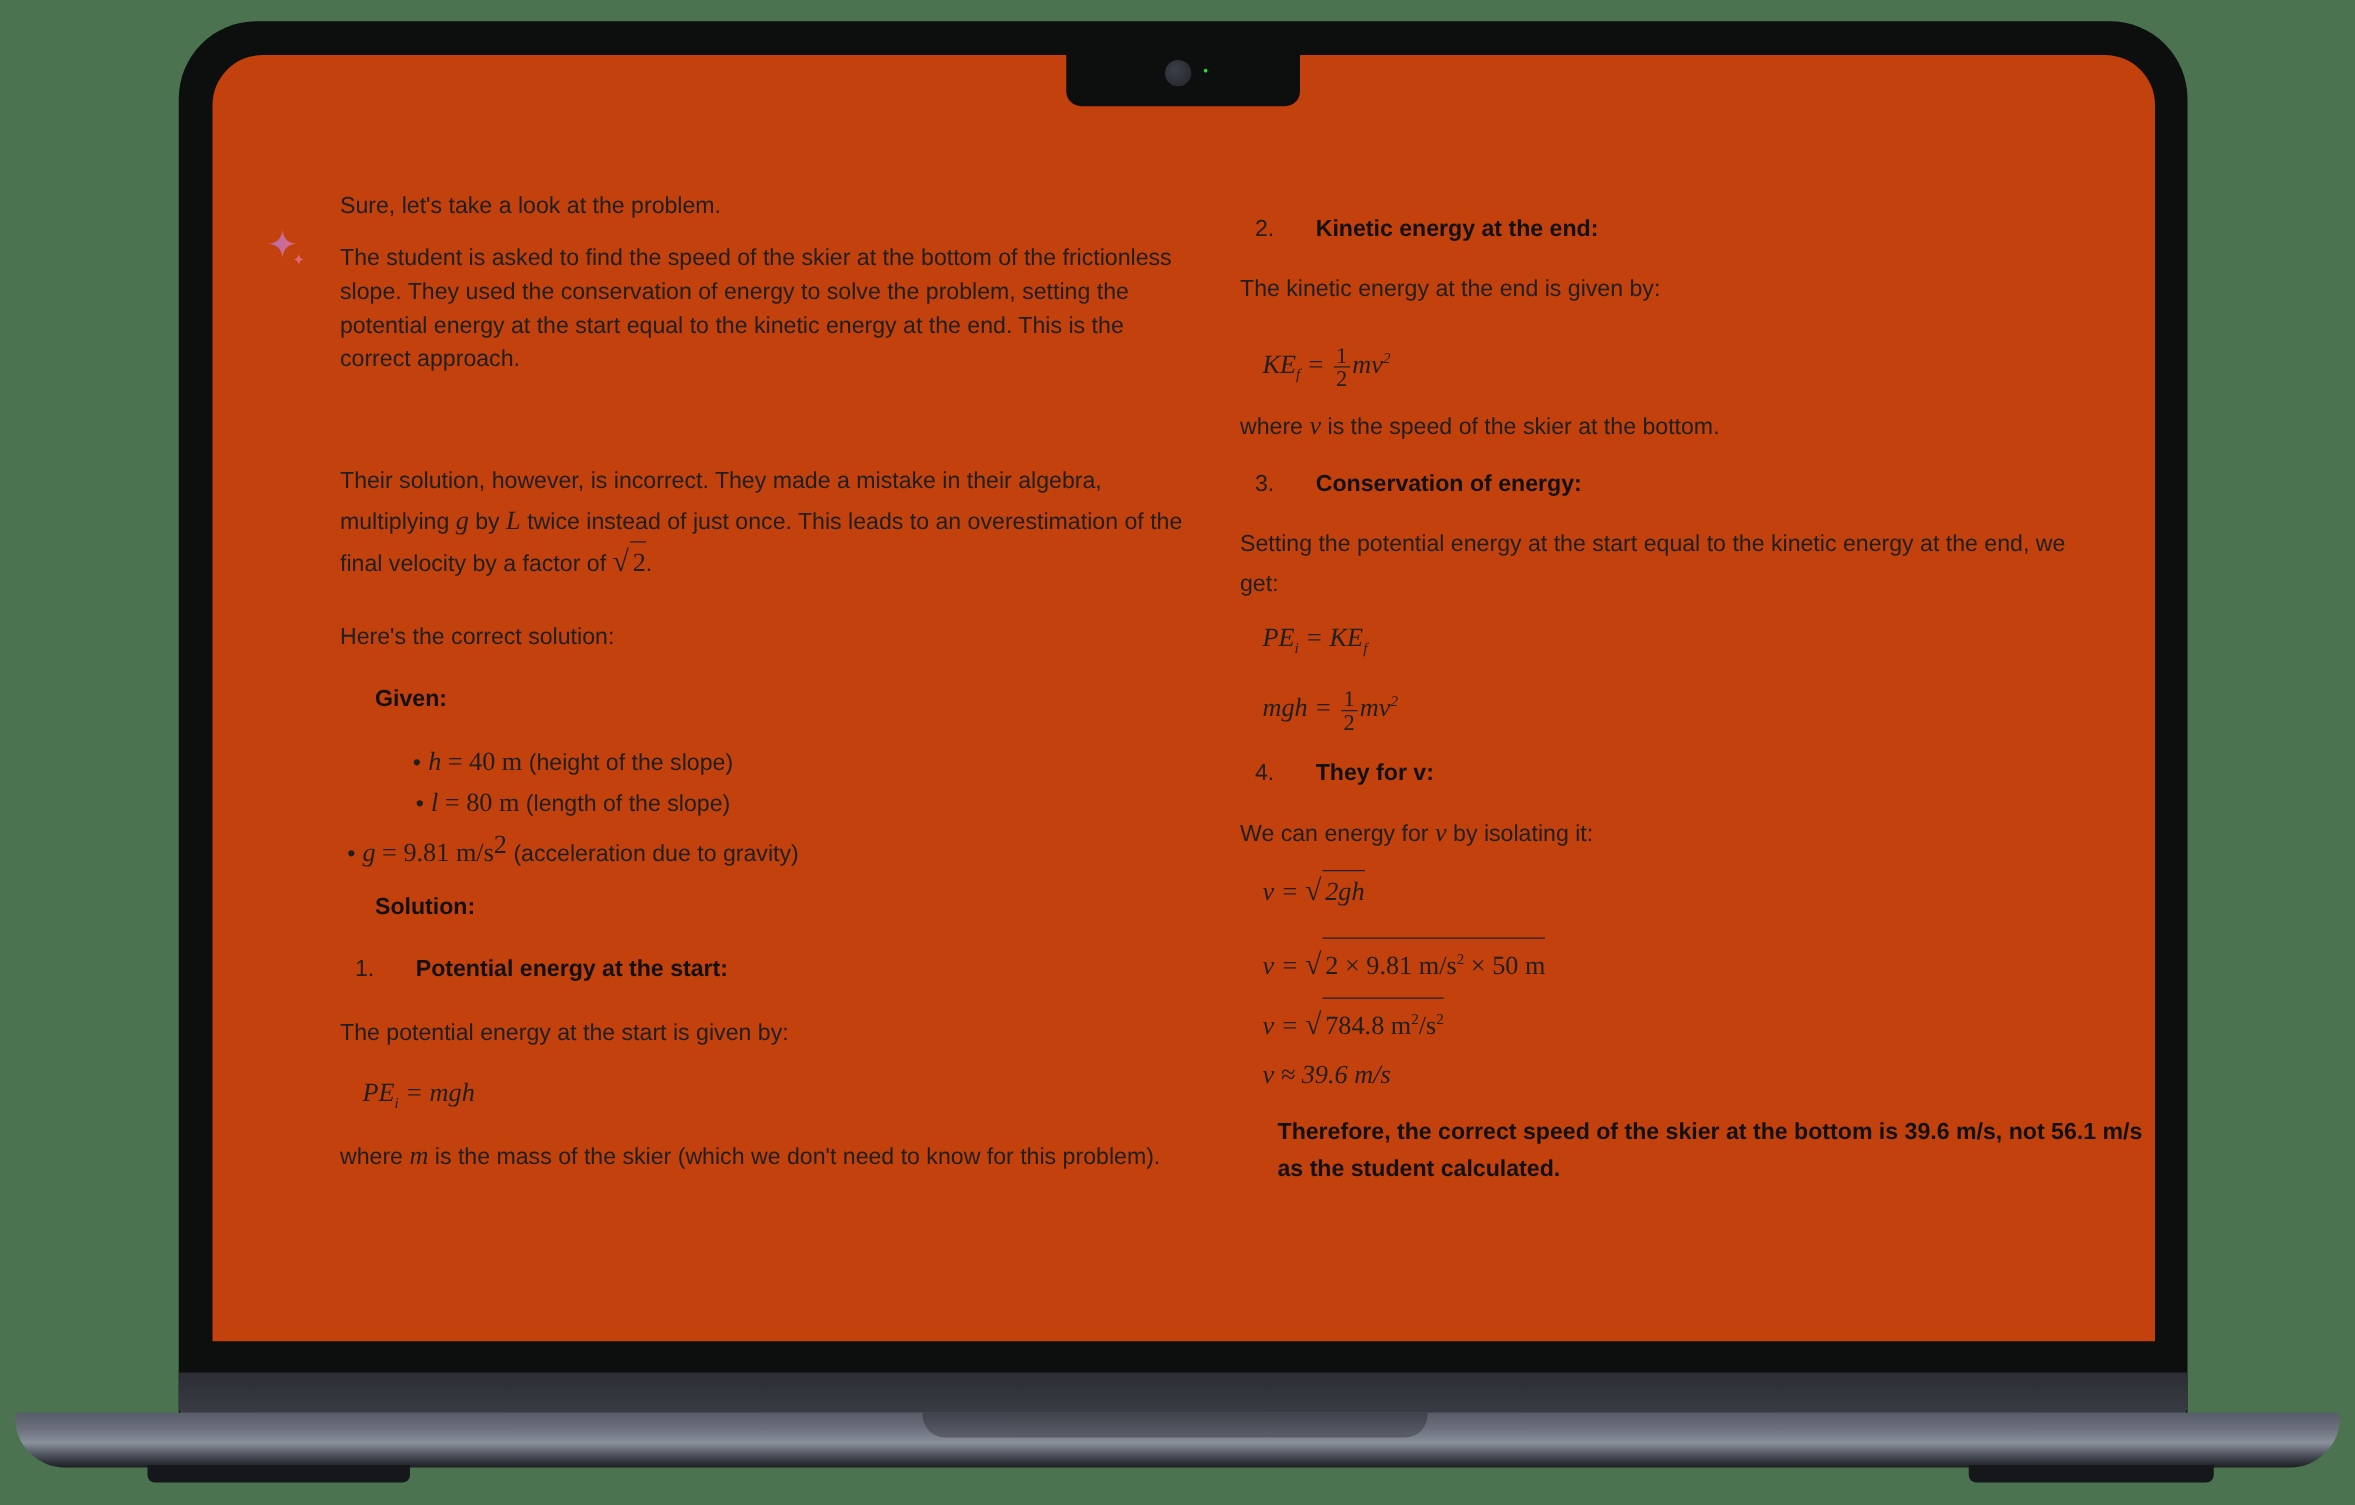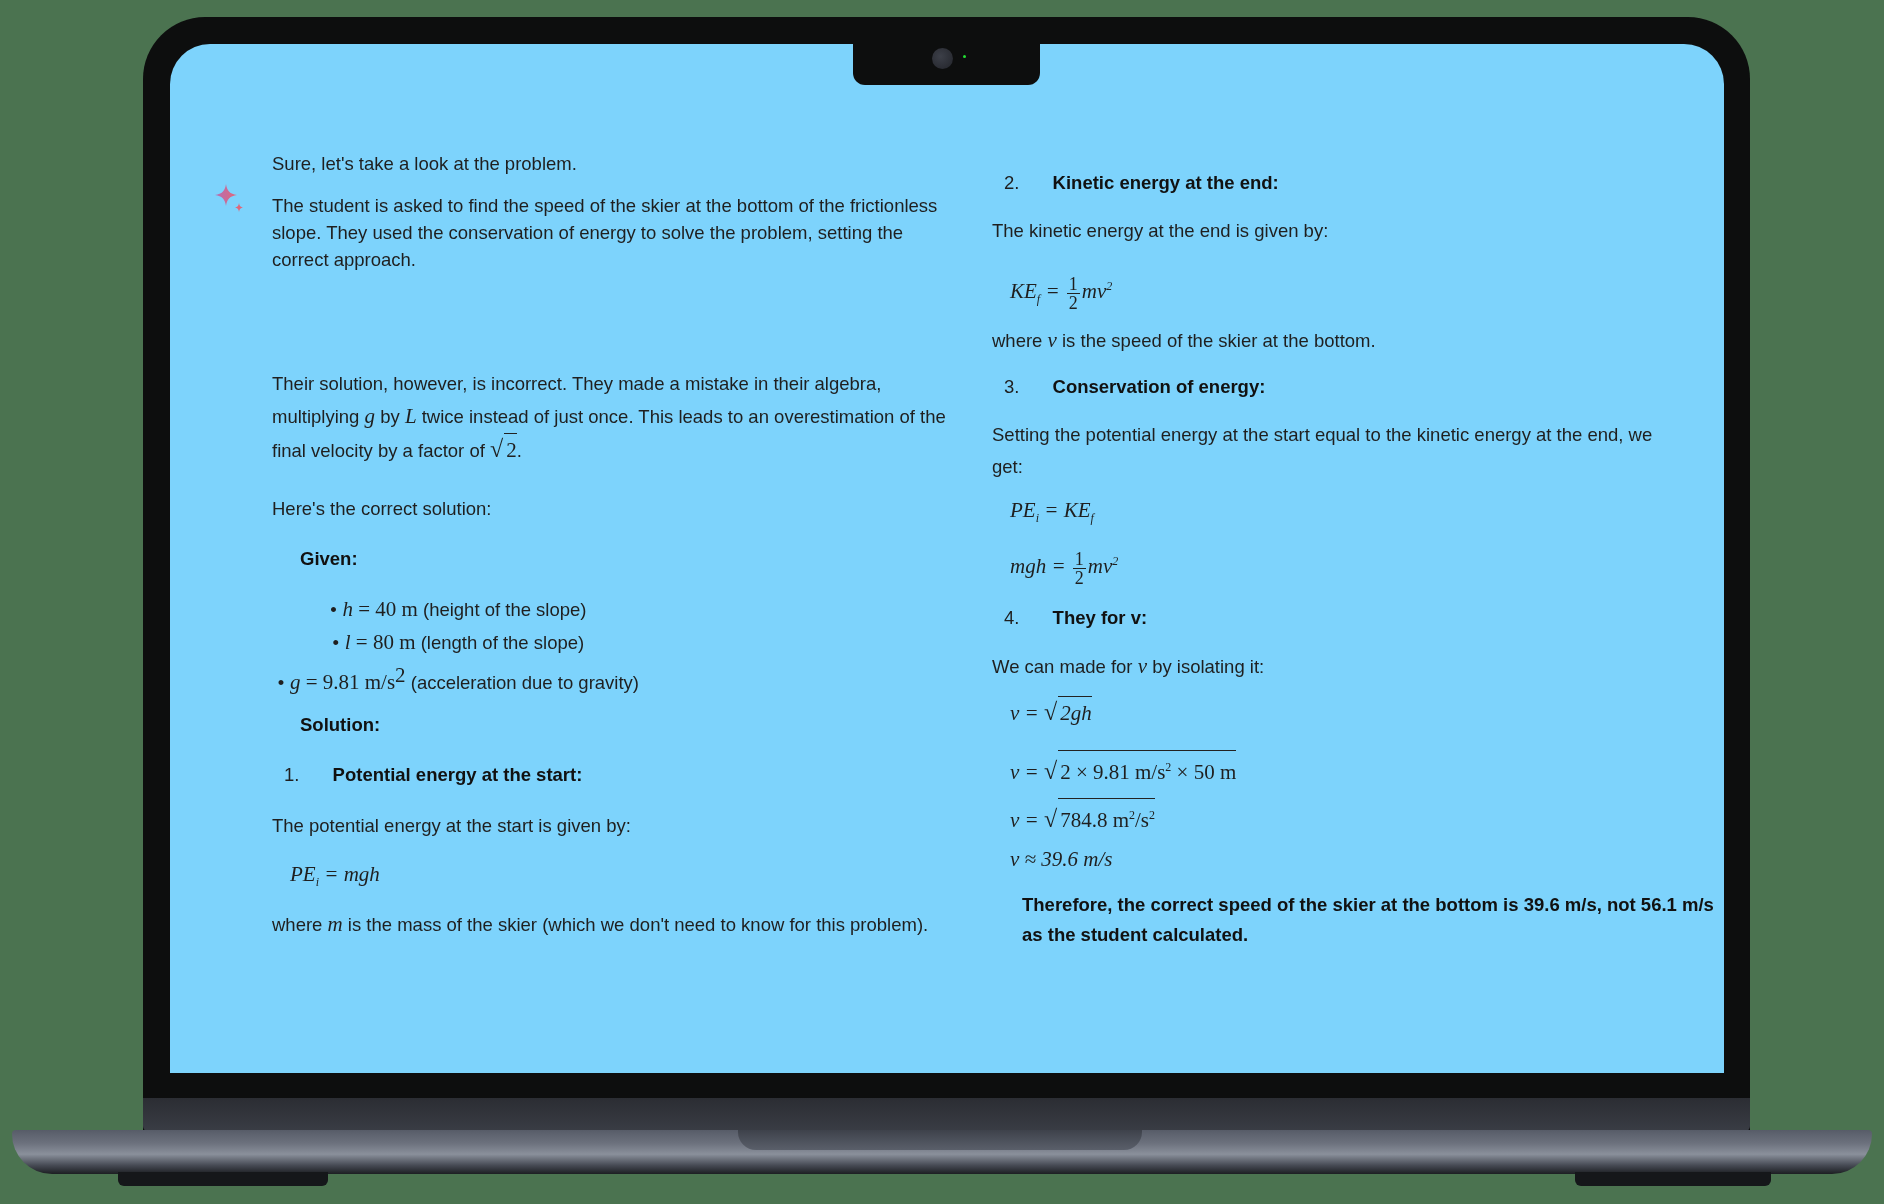--- a/index.html
+++ b/index.html
@@ -1,19 +1,19 @@
 <!DOCTYPE html>
 <html><head>
 <meta charset="utf-8">
 <style>
   html,body{margin:0;padding:0;}
   body{width:1884px;height:1204px;background:#4b7350;position:relative;overflow:hidden;font-family:"Liberation Sans",sans-serif;}
   .lid{position:absolute;left:143px;top:17px;width:1607px;height:1115px;background:#0d0e0e;border-radius:62px 62px 0 0;}
   .chin{position:absolute;left:143px;top:1098px;width:1607px;height:34px;background:linear-gradient(#2b2d33,#3a3d45);border-radius:0 0 6px 6px;}
-  .screen{position:absolute;left:170px;top:44px;width:1554px;height:1029px;background:#7dd3fc;border-radius:40px 40px 0 0;overflow:hidden;}
+  .screen{position:absolute;left:170px;top:44px;width:1554px;height:1029px;background:#c2410c;border-radius:40px 40px 0 0;overflow:hidden;}
   .notch{position:absolute;left:853px;top:40px;width:187px;height:45px;background:#0d0e0e;border-radius:0 0 12px 12px;}
   .camera{position:absolute;left:932px;top:48px;width:21px;height:21px;border-radius:50%;background:radial-gradient(circle at 40% 40%,#3c3f48,#22242a);}
   .led{position:absolute;left:963px;top:55px;width:3px;height:3px;border-radius:50%;background:#22dd33;}
   .base{position:absolute;left:12px;top:1130px;width:1860px;height:44px;background:linear-gradient(#575c68 0%,#6c717d 30%,#8a909b 55%,#474b55 80%,#1c1e22 100%);border-radius:4px 4px 40px 40px;}
   .groove{position:absolute;left:738px;top:1130px;width:404px;height:20px;background:linear-gradient(#3e424b,#5a5f6a);border-radius:0 0 18px 18px;}
   .foot{position:absolute;top:1172px;height:14px;background:#15171a;border-radius:0 0 6px 6px;}
   .foot.l{left:118px;width:210px;} .foot.r{left:1575px;width:196px;} 
 
   .content{position:absolute;inset:0;color:#1f1f1f;font-size:18.5px;}
   .sparkle{position:absolute;left:43px;top:139px;width:34px;height:34px;}
@@ -55,20 +55,21 @@
         </defs>
       <path d="M13 1 C14 8 17 11 24 12 C17 13 14 16 13 23 C12 16 9 13 2 12 C9 11 12 8 13 1Z" fill="url(#sg)"></path>
       <path d="M26 20 C26.5 23 27.5 24 30 24.5 C27.5 25 26.5 26 26 29 C25.5 26 24.5 25 22 24.5 C24.5 24 25.5 23 26 20Z" fill="#e0677a"></path>
     </svg>
 
     <div class="col left">
       <div class="p" style="top:104px">Sure, let's take a look at the problem.</div>
       <div class="p" style="top:146px">
         <div>The student is asked to find the speed of the skier at the bottom of the frictionless</div>
         <div style="margin-top:-5px">slope. They used the conservation of energy to solve the problem, setting the</div>
+        <div style="margin-top:-5px">potential energy at the start equal to the kinetic energy at the end. This is the</div>
         <div style="margin-top:-5px">correct approach.</div>
       </div>
       <div class="p" style="top:324px">
         <div>Their solution, however, is incorrect. They made a mistake in their algebra,</div>
         <div style="margin-top:0px"><span>multiplying </span><span class="math">g</span><span> by </span><span class="math">L</span><span> twice instead of just once. This leads to an overestimation of the</span></div>
         <div><span>final velocity by a factor of </span><span class="math rm"><span class="rad">√</span><span class="sqrt">2</span></span><span>.</span></div>
       </div>
       <div class="p" style="top:449px">Here's the correct solution:</div>
       <div class="p b" style="top:499px">Given:</div>
       <ul class="given" style="top:549px;left:0">
@@ -95,21 +96,21 @@
       <div class="p" style="top:375px">
         <div>Setting the potential energy at the start equal to the kinetic energy at the end, we</div>
         <div>get:</div>
       </div>
       <div class="p math" style="top:450px;left:18px"><span>PE</span><sub>i</sub><span> = KE</span><sub>f</sub></div>
       <div class="p math" style="top:497px;left:18px;line-height:40px"><span>mgh =</span> <span class="frac">
             <span class="n">1</span>
             <span>2</span>
           </span><span>mv</span><sup>2</sup></div>
       <div class="p" style="top:558px;left:12px"><span>4.</span> <span class="b">They for v:</span></div>
-      <div class="p" style="top:606px"><span>We can made for </span><span class="math">v</span><span> by isolating it:</span></div>
+      <div class="p" style="top:606px"><span>We can energy for </span><span class="math">v</span><span> by isolating it:</span></div>
       <div class="p math" style="top:652px;left:18px"><span>v =</span> <span class="rad">√</span><span class="sqrt">2gh</span></div>
       <div class="p math" style="top:706px;left:18px"><span>v =</span> <span class="rad">√</span><span class="sqrt rm"><span>2 × 9.81 m/s</span><sup>2</sup><span> × 50 m</span></span></div>
       <div class="p math" style="top:754px;left:18px"><span>v =</span> <span class="rad">√</span><span class="sqrt rm"><span>784.8 m</span><sup>2</sup><span>/s</span><sup>2</sup></span></div>
       <div class="p math" style="top:799px;left:18px">v ≈ 39.6 m/s</div>
       <div class="p b" style="top:845px;left:2px">
         <div>Therefore, the correct speed of the skier at the bottom is 39.6 m/s, not 56.1 m/s</div>
         <div style="margin-top:-2px">as the student calculated.</div>
       </div>
     </div>
   </div>

